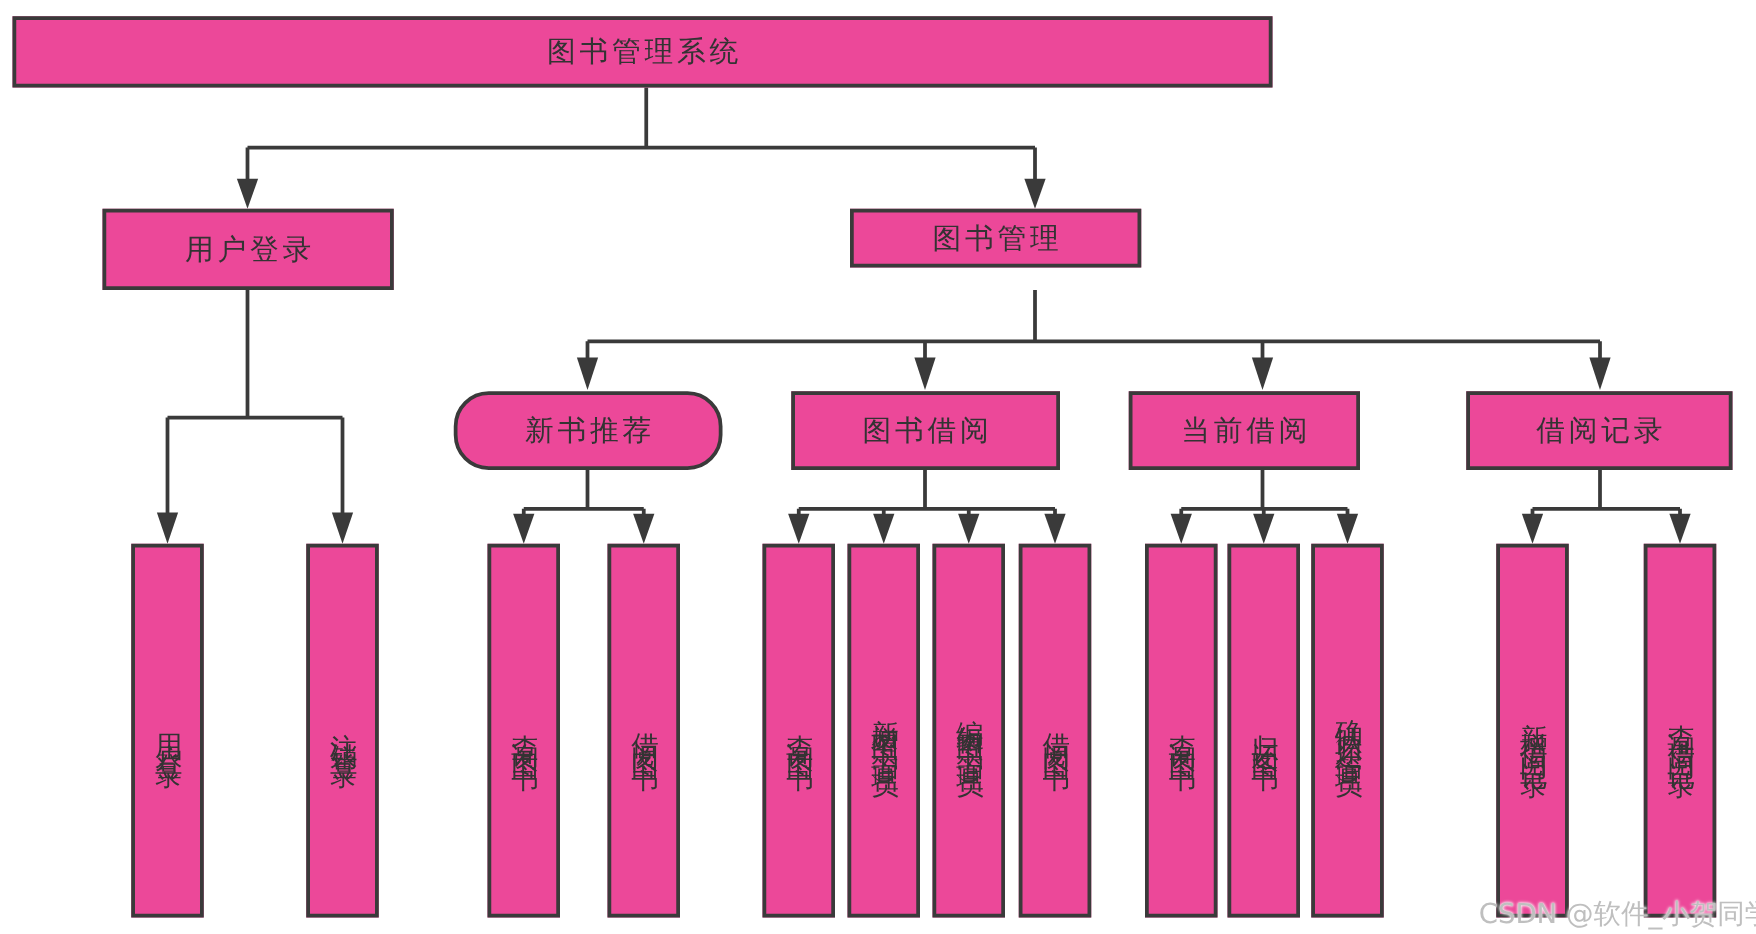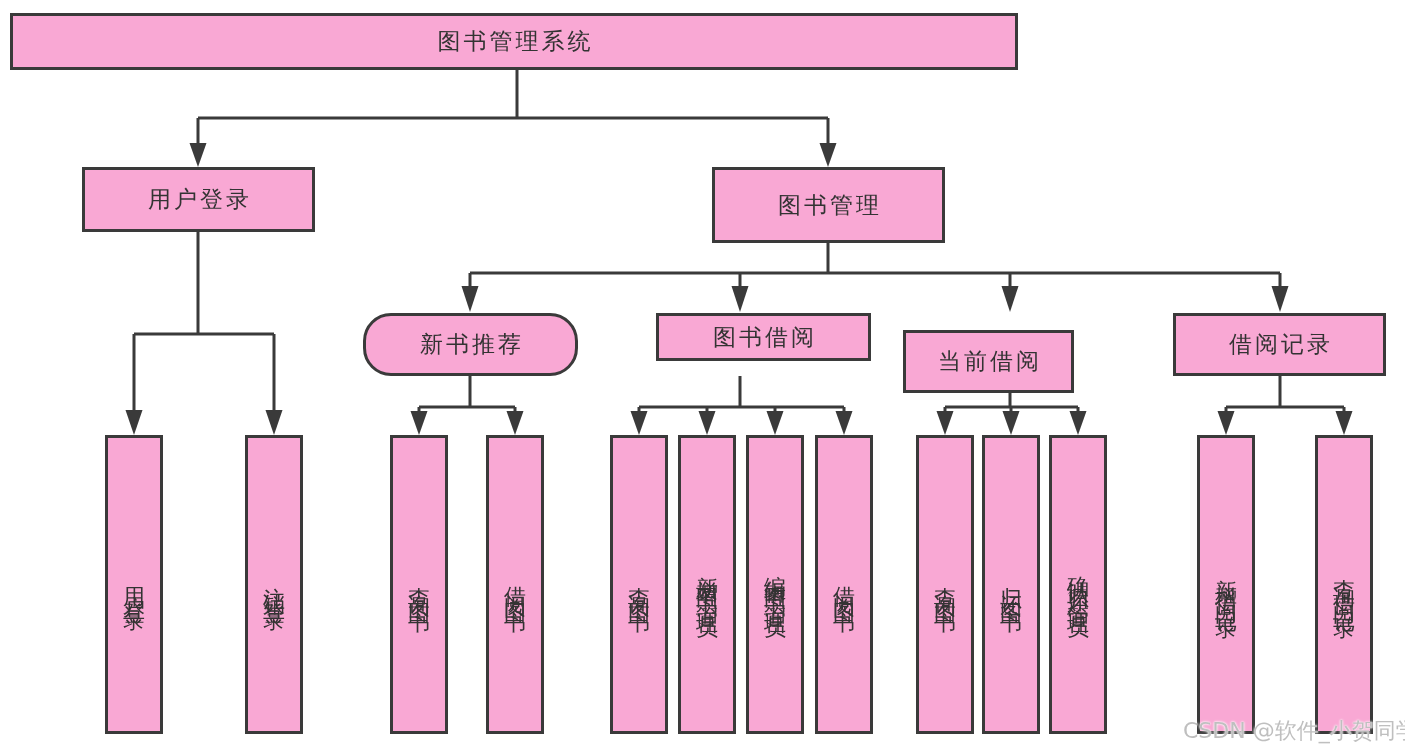--- a/index.html
+++ b/index.html
@@ -12,21 +12,21 @@
     font-family: "DejaVu Sans", "Liberation Sans", sans-serif;
   }
   svg.connectors {
     position: absolute;
     left: 0; top: 0;
     width: 1405px; height: 747px;
   }
   .box {
     position: absolute;
     box-sizing: border-box;
-    background: #f9a8d4;
+    background: #ec4899;
     border: 3px solid #3a3a3a;
     display: flex;
     align-items: center;
     justify-content: center;
     color: #333333;
   }
   .hlabel {
     font-size: 23px;
     letter-spacing: 3px;
     white-space: nowrap;
@@ -102,31 +102,31 @@
     </g>
   </svg>
 
   <div class="box" style="left:10px; top:13px; width:1008px; height:57px;">
     <span class="hlabel">图书管理系统</span>
   </div>
 
   <div class="box" style="left:82px; top:167px; width:233px; height:65px;">
     <span class="hlabel">用户登录</span>
   </div>
-  <div class="box" style="left:712px; top:167px; width:233px; height:76px;">
+  <div class="box" style="left:680px; top:167px; width:233px; height:47px;">
     <span class="hlabel">图书管理</span>
   </div>
 
   <div class="box" style="left:363px; top:313px; width:215px; height:63px;border-radius:28px;">
     <span class="hlabel">新书推荐</span>
   </div>
-  <div class="box" style="left:633px; top:313px; width:215px; height:48px;margin-left:23px;">
+  <div class="box" style="left:633px; top:313px; width:215px; height:63px;">
     <span class="hlabel">图书借阅</span>
   </div>
-  <div class="box" style="left:903px; top:330px; width:171px; height:63px;">
+  <div class="box" style="left:903px; top:313px; width:185px; height:63px;">
     <span class="hlabel">当前借阅</span>
   </div>
   <div class="box" style="left:1173px; top:313px; width:213px; height:63px;">
     <span class="hlabel">借阅记录</span>
   </div>
 
   <div class="box" style="left:105px; top:435px; width:58px; height:299px;">
     <span class="vlabel">用户登录</span>
   </div>
   <div class="box" style="left:245px; top:435px; width:58px; height:299px;">

